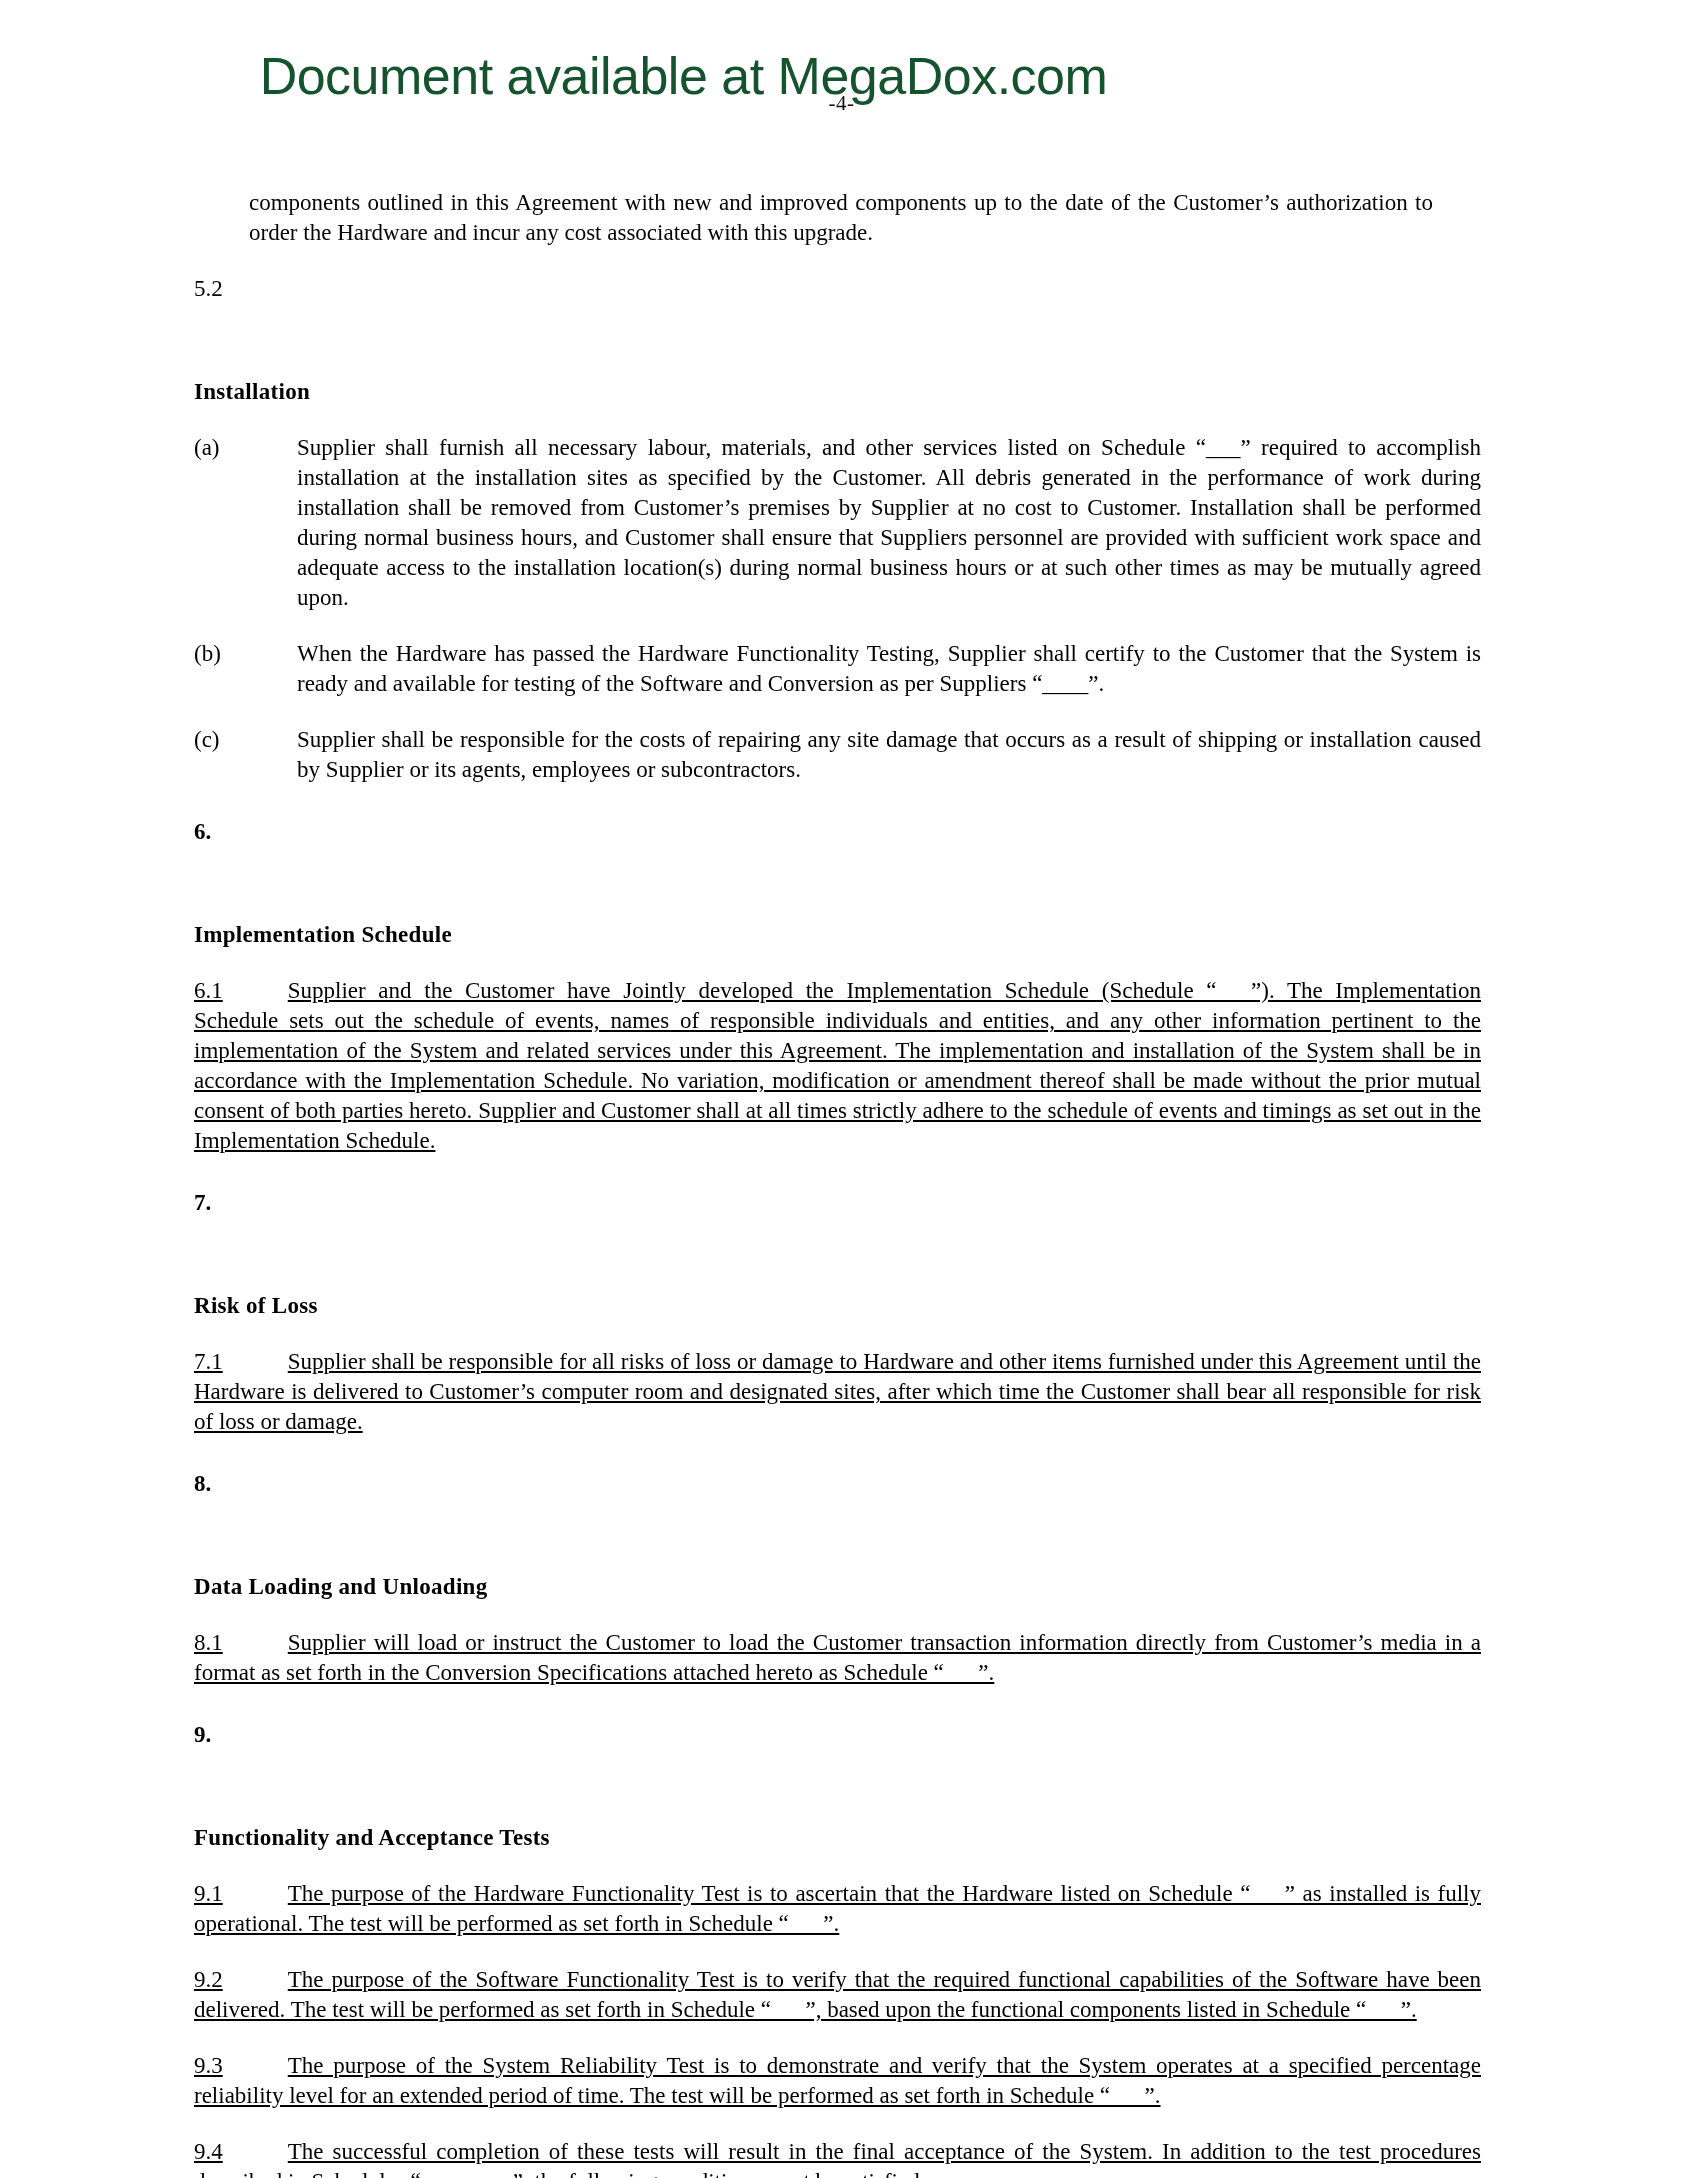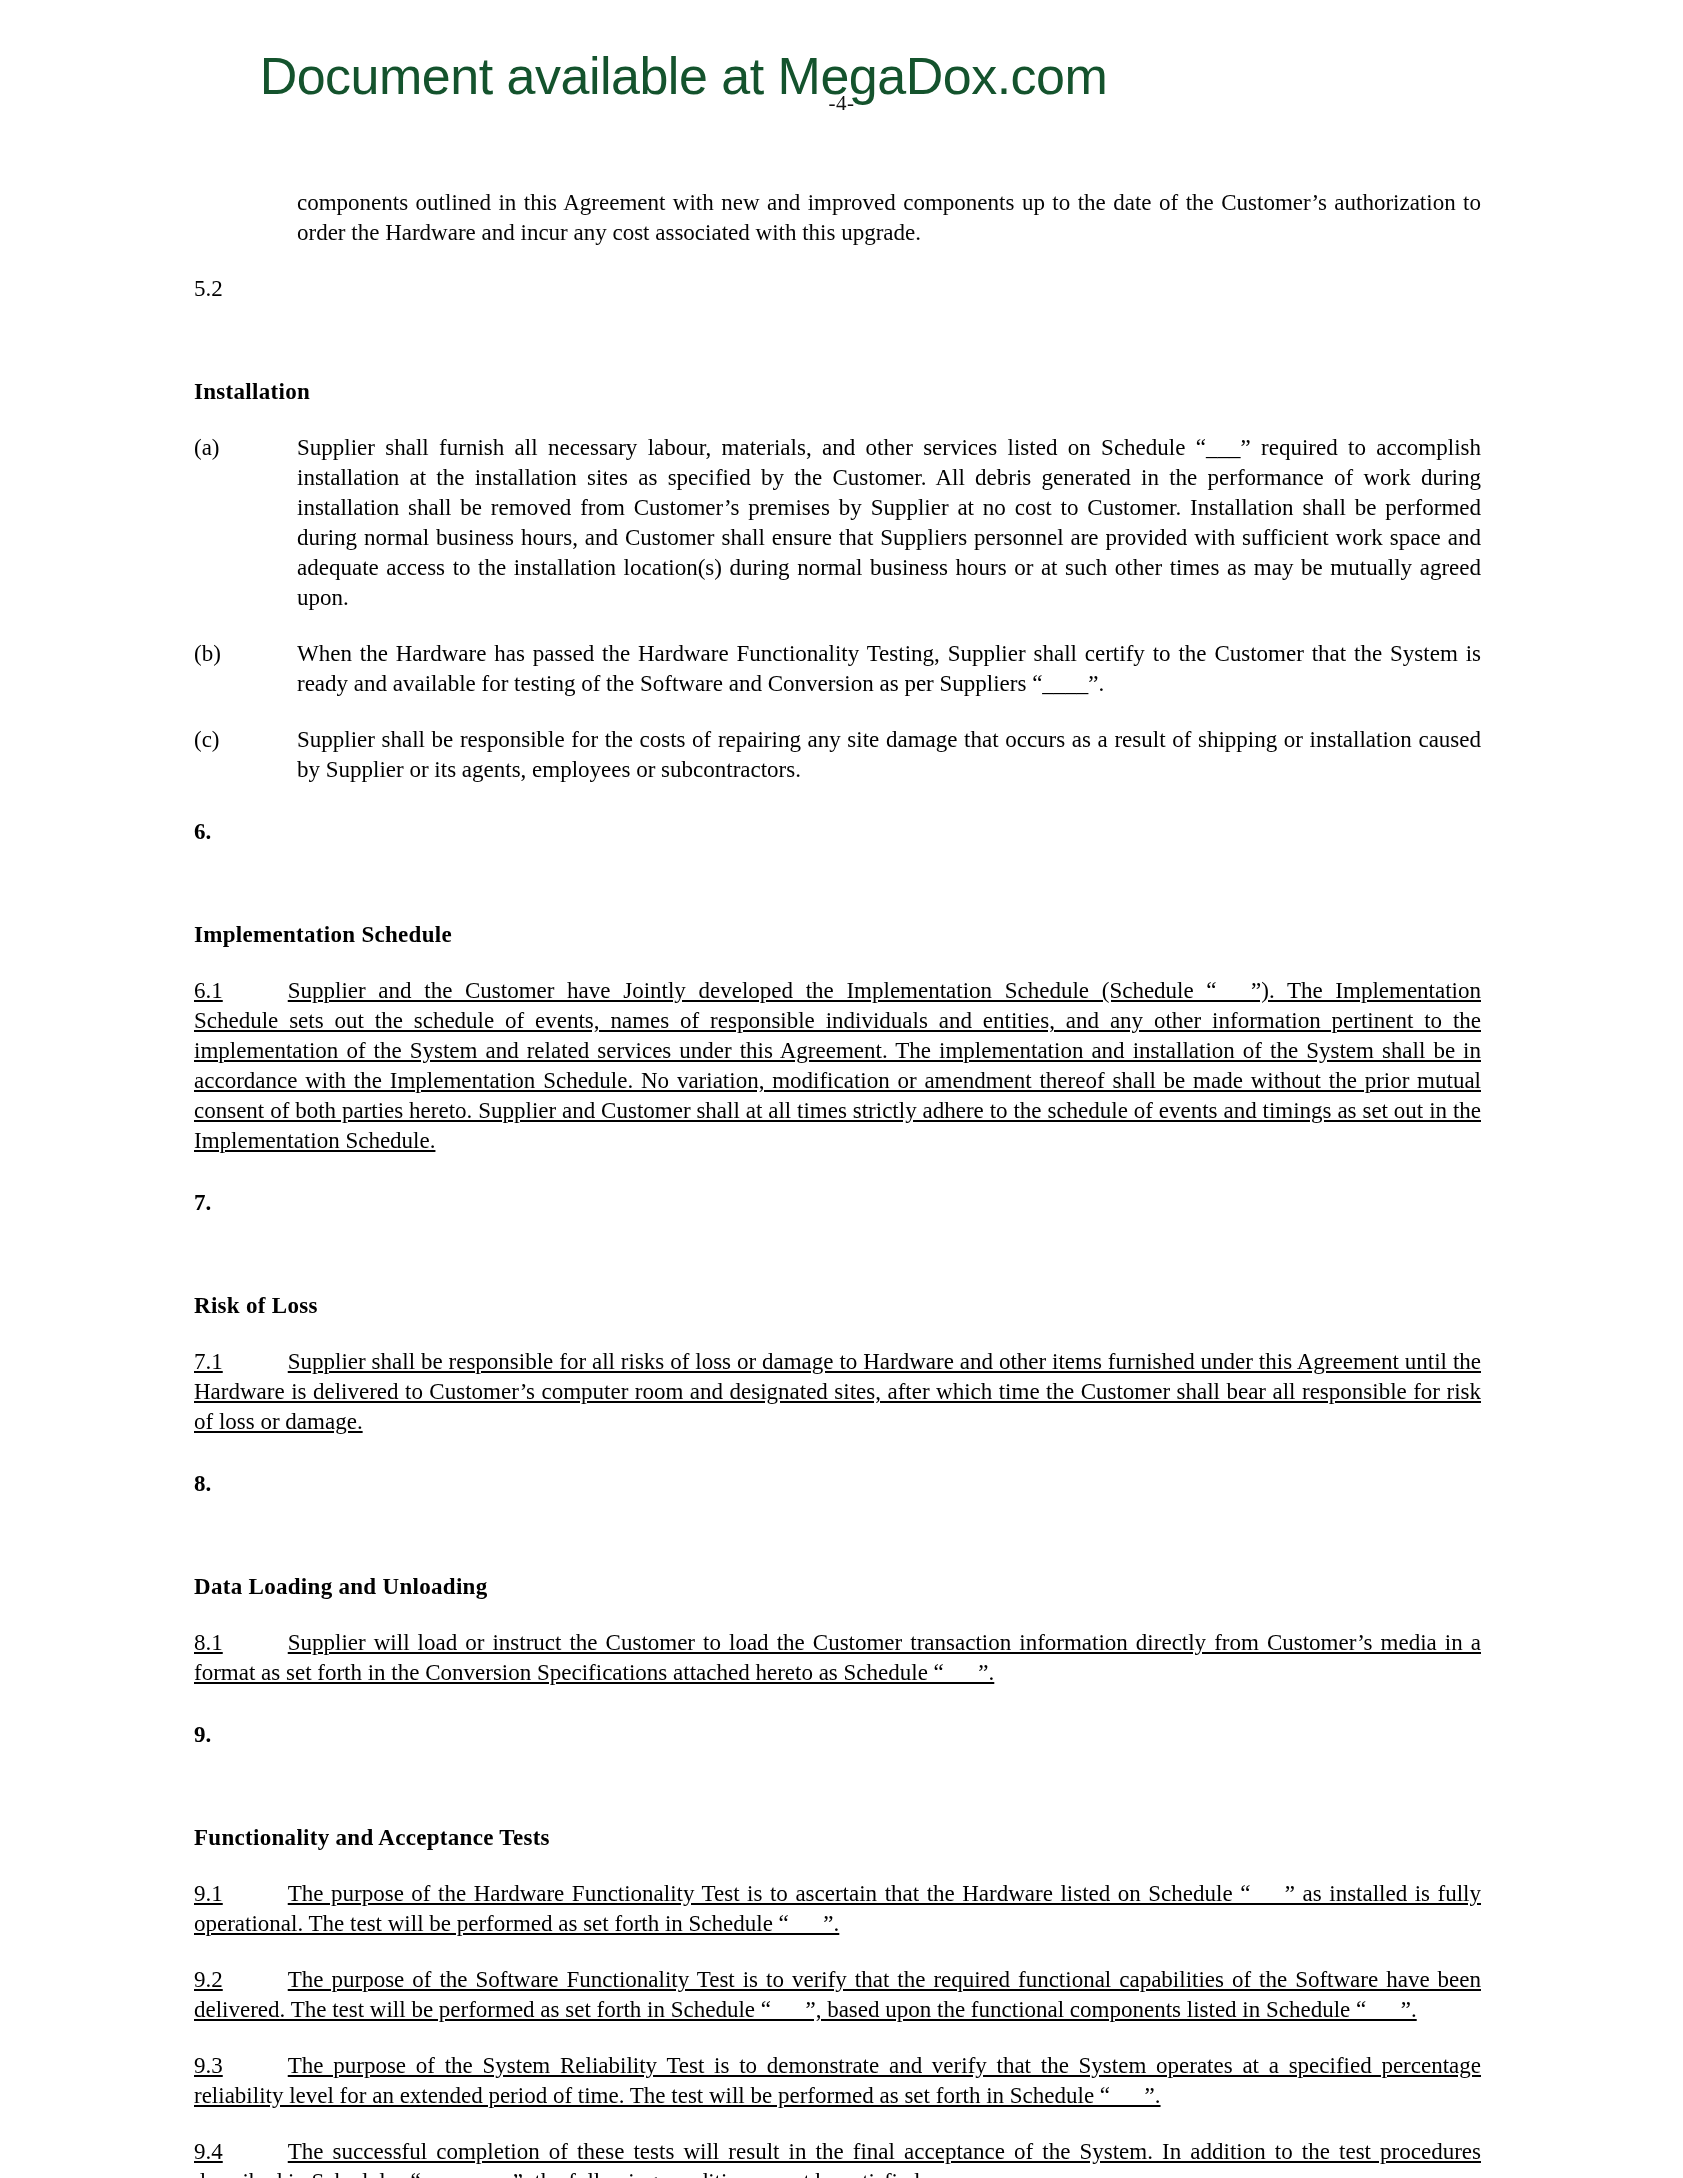--- a/index.html
+++ b/index.html
@@ -56,21 +56,21 @@
     font-size: 23px;
     line-height: 30px;
     text-align: justify;
     text-justify: inter-word;
     margin: 0 0 26px 0;
     color: #050505;
   }
 
   
   .cont {
-    margin-left: 103px;
+    margin-left: 55px;
     width: 1184px;
   }
 
   
   .heading {
     margin: 0 0 26px 0;
     font-size: 23px;
     line-height: 30px;
     display: flex;
     align-items: baseline;

